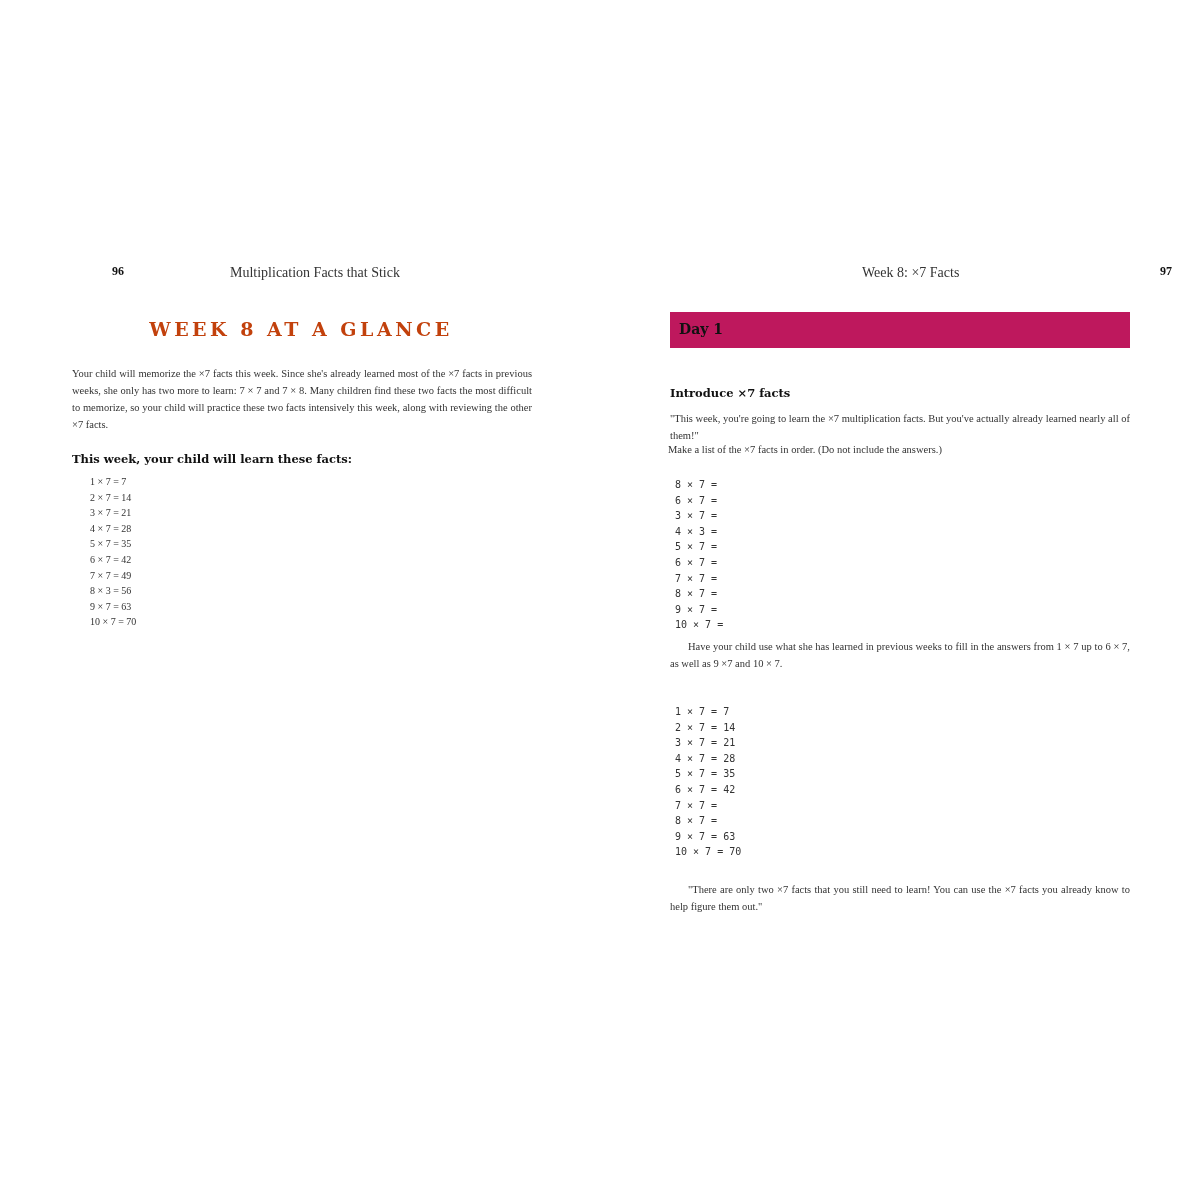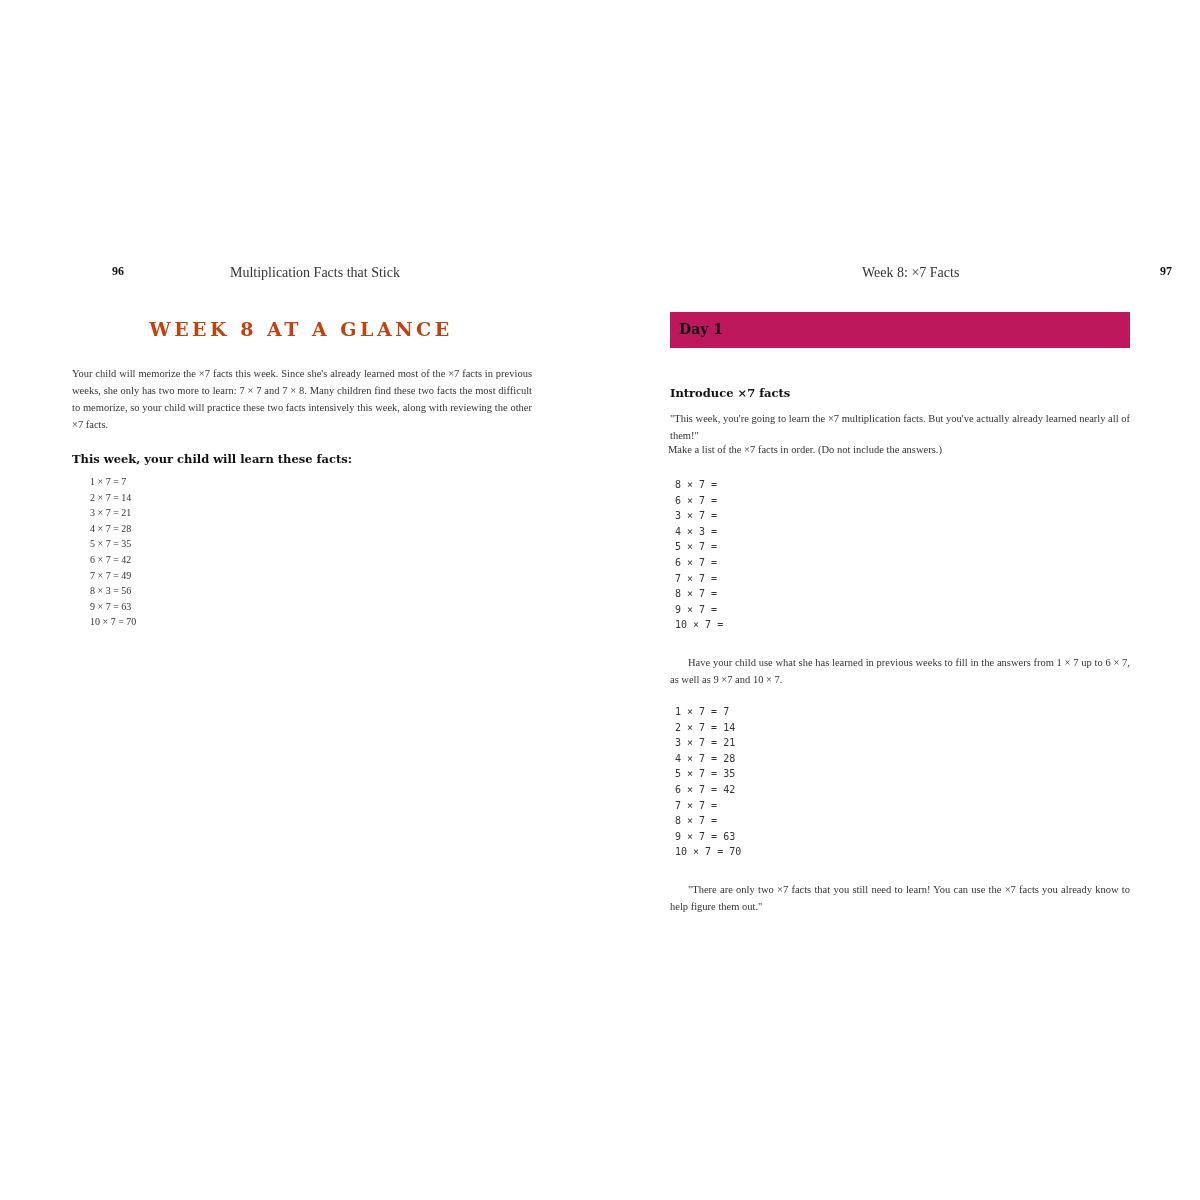--- a/index.html
+++ b/index.html
@@ -69,21 +69,21 @@
   <div>3 × 7 =</div>
   <div>4 × 3 =</div>
   <div>5 × 7 =</div>
   <div>6 × 7 =</div>
   <div>7 × 7 =</div>
   <div>8 × 7 =</div>
   <div>9 × 7 =</div>
   <div>10 × 7 =</div>
 </div>
 
-<div class="para indent" style="left:670px; top:654px; width:460px;">Have your child use what she has learned in previous weeks to fill in the answers from 1 × 7 up to 6 × 7, as well as 9 ×7 and 10 × 7.</div>
+<div class="para indent" style="left:670px; top:638px; width:460px;">Have your child use what she has learned in previous weeks to fill in the answers from 1 × 7 up to 6 × 7, as well as 9 ×7 and 10 × 7.</div>
 
 <div class="drill" style="left:675px; top:704px;">
   <div>1 × 7 = 7</div>
   <div>2 × 7 = 14</div>
   <div>3 × 7 = 21</div>
   <div>4 × 7 = 28</div>
   <div>5 × 7 = 35</div>
   <div>6 × 7 = 42</div>
   <div>7 × 7 =</div>
   <div>8 × 7 =</div>

